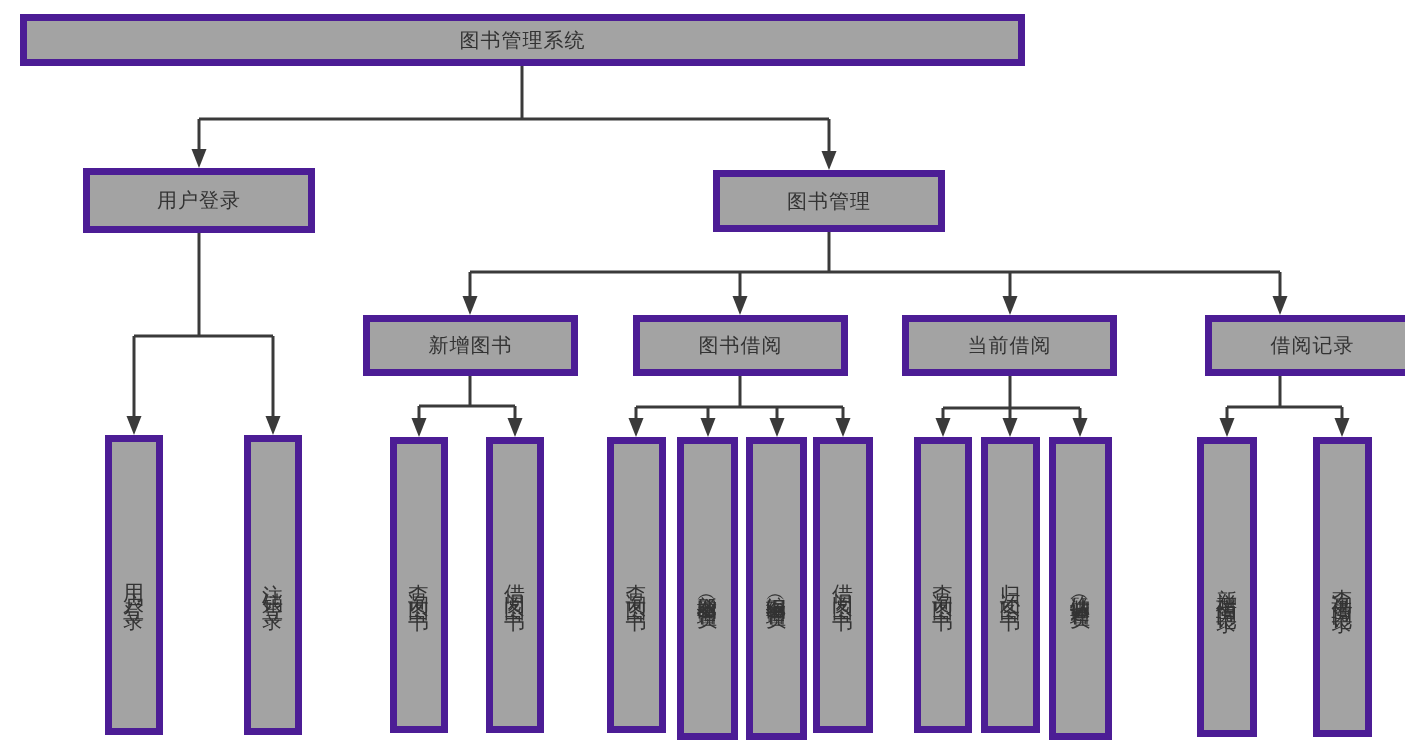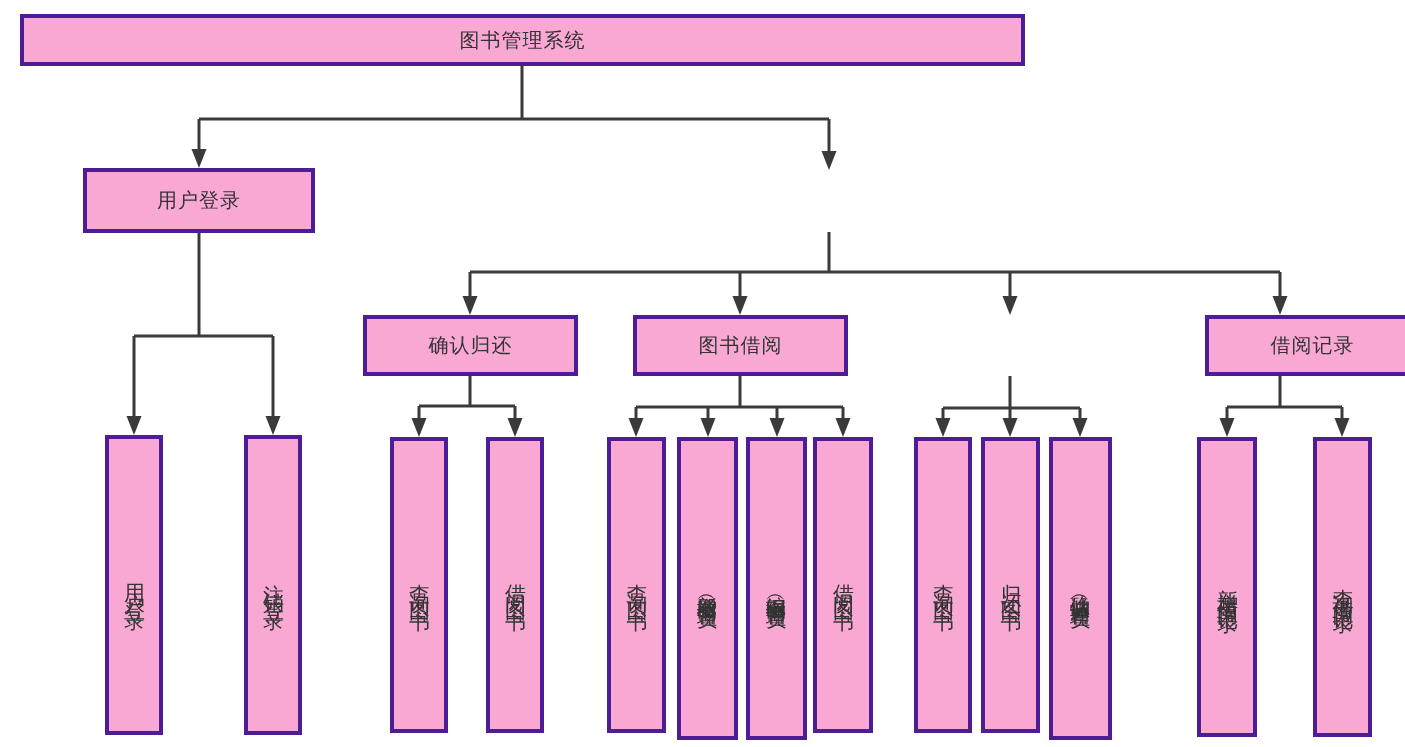--- a/index.html
+++ b/index.html
@@ -7,25 +7,24 @@
     position:relative;
     width:1405px;height:747px;
     background:#ffffff;
     font-family:"Liberation Sans",sans-serif;
     overflow:hidden;
   }
   #wires{position:absolute;left:0;top:0;width:1405px;height:747px;}
   .box{
     position:absolute;
     box-sizing:border-box;
-    border:4px solid #4c1d95;
-    background:#f9a8d4;
+    border:7px solid #4c1d95;
+    background:#a3a3a3;
     display:flex;align-items:center;justify-content:center;
     color:#333;
-    font-family:Liberation Serif, serif;
   }
   .hlabel{font-size:20px;color:#333;letter-spacing:1px;}
   .vlabel{
     writing-mode:vertical-rl;
     text-orientation:mixed;
     font-size:21px;color:#333;
     letter-spacing:9px;
     line-height:1;
   }
   .v6{letter-spacing:5px;}
@@ -99,26 +98,32 @@
       <polygon points="1334.5,418 1349.5,418 1342,437" fill="#3a3a3a"></polygon>
     </svg>
 
   <div class="box" style="left:20px;top:14px;width:1005px;height:52px;">
     <span class="hlabel">图书管理系统</span>
   </div>
 
   <div class="box" style="left:83px;top:168px;width:232px;height:65px;">
     <span class="hlabel">用户登录</span>
   </div>
+  <div class="box" style="left:713px;top:170px;width:232px;height:62px;">
+    <span class="hlabel">图书管理</span>
+  </div>
 
   <div class="box" style="left:363px;top:315px;width:215px;height:61px;">
-    <span class="hlabel">确认归还</span>
+    <span class="hlabel">新增图书</span>
   </div>
   <div class="box" style="left:633px;top:315px;width:215px;height:61px;justify-content:center;">
     <span class="hlabel">图书借阅</span>
+  </div>
+  <div class="box" style="left:902px;top:315px;width:215px;height:61px;">
+    <span class="hlabel">当前借阅</span>
   </div>
   <div class="box" style="left:1173px;top:315px;width:215px;height:61px;margin-left:32px;">
     <span class="hlabel">借阅记录</span>
   </div>
 
   <div class="box" style="left:105px;top:435px;width:58px;height:300px;">
     <span class="vlabel">用户登录</span>
   </div>
   <div class="box" style="left:244px;top:435px;width:58px;height:300px;">
     <span class="vlabel">注销登录</span>

